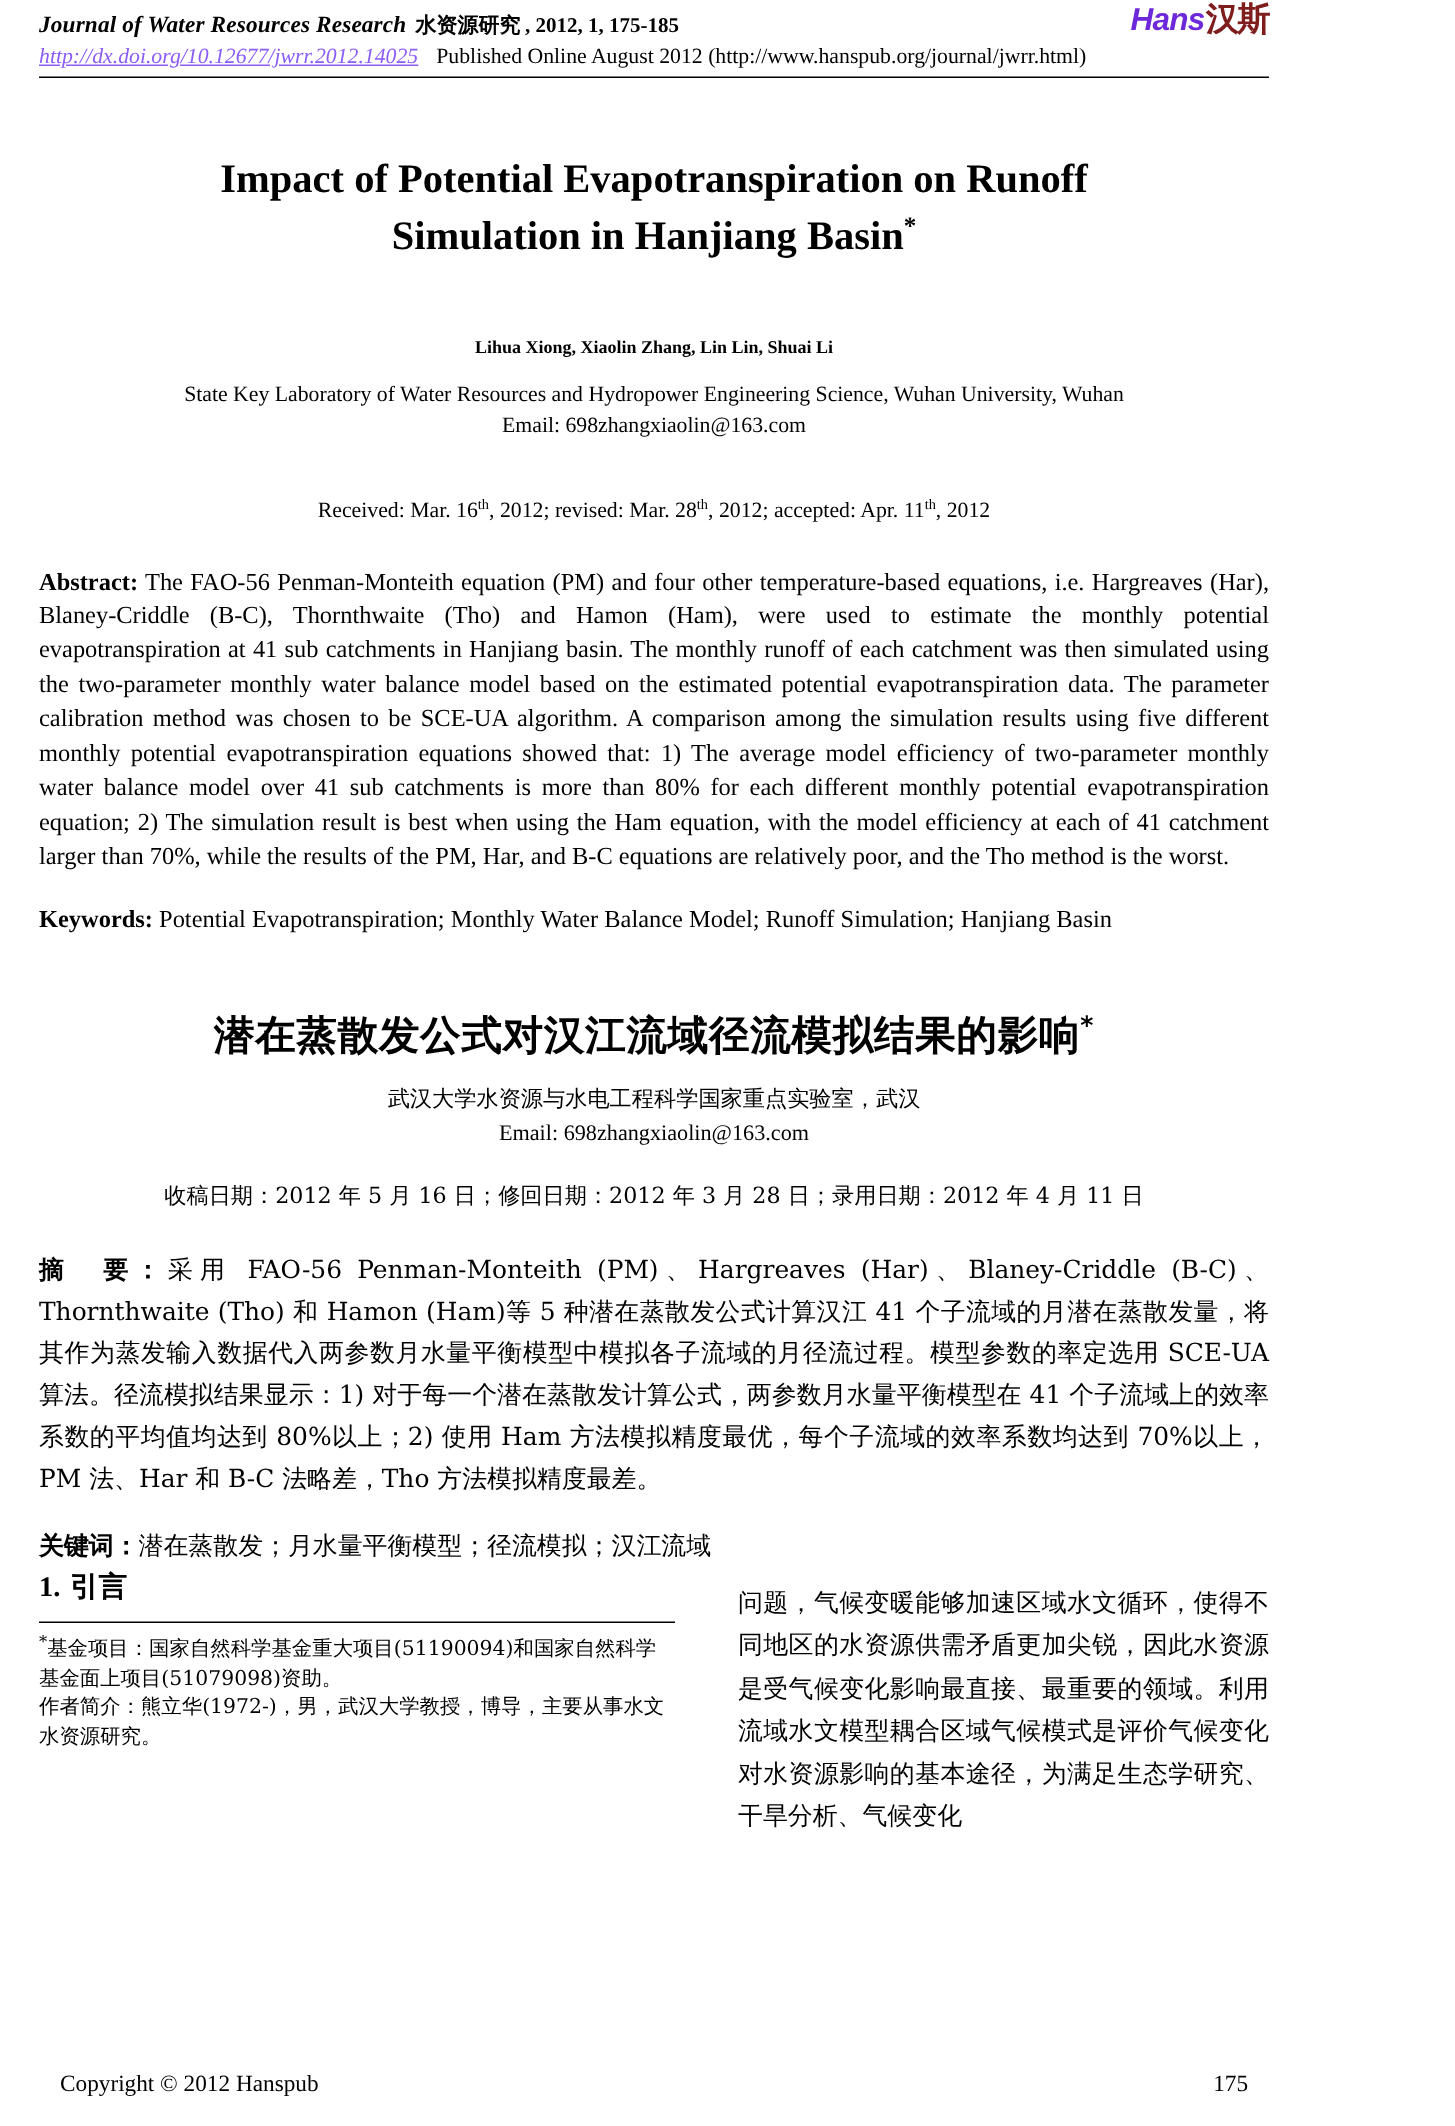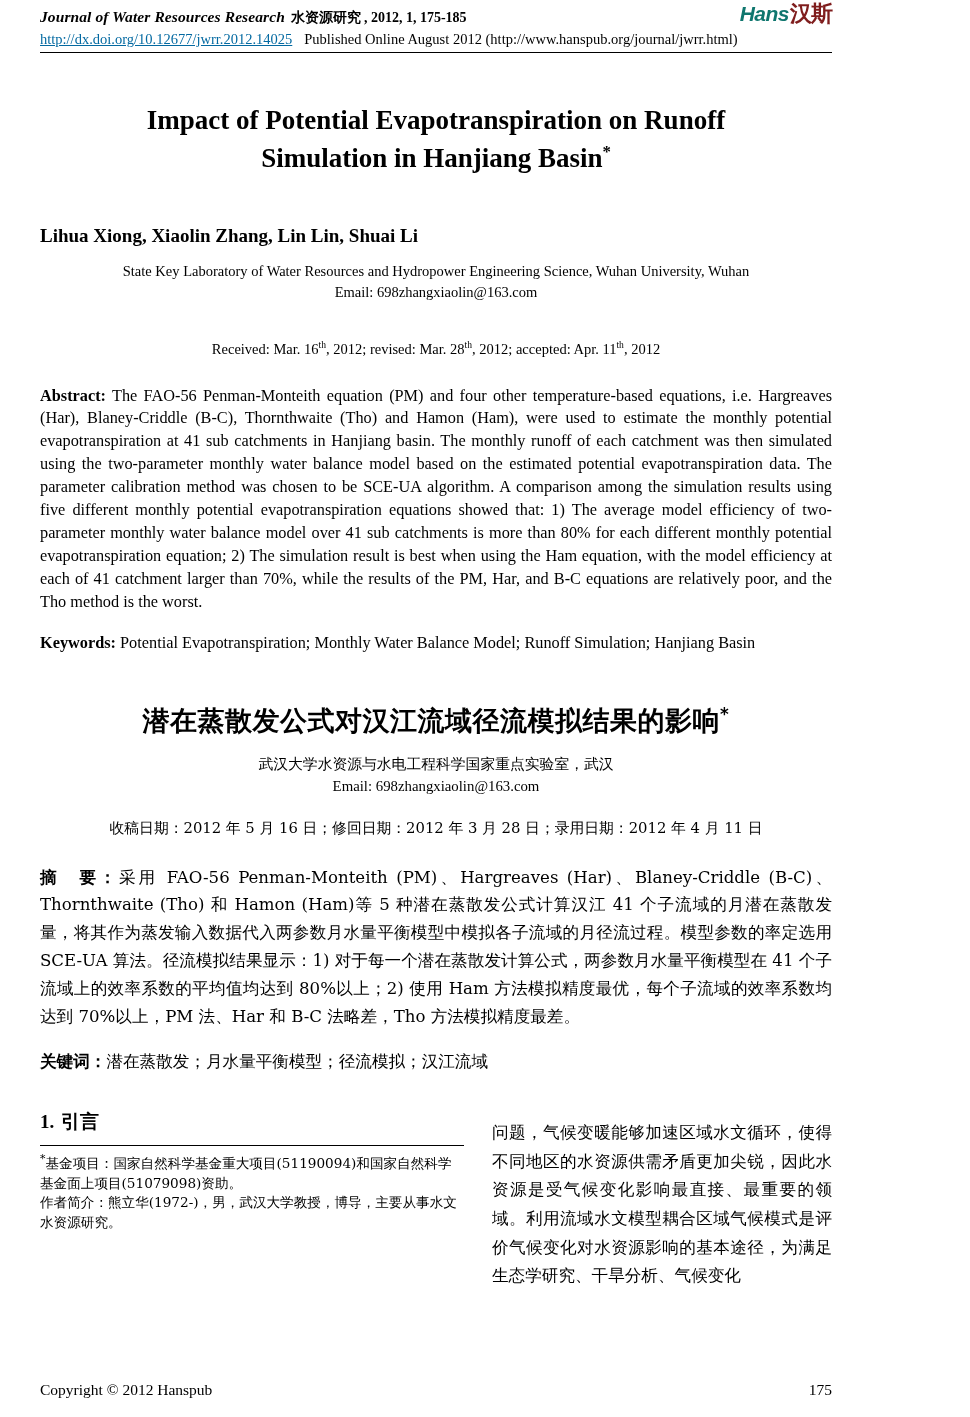--- a/index.html
+++ b/index.html
@@ -13,21 +13,21 @@
     font-family: "Liberation Serif", serif;
     color: #000000;
     position: relative;
     overflow: hidden;
   }
   .page {
     position: relative;
     width: 872px;
     height: 1417px;
     box-sizing: border-box;
-    padding: 0 40px;
+    padding: 0 26px;
   }
 
   
   .masthead {
     position: relative;
     padding-top: 4px;
   }
   .masthead-row1 {
     display: flex;
     align-items: baseline;
@@ -57,40 +57,41 @@
     display: inline-flex;
     align-items: baseline;
     line-height: 1;
     transform: translateY(-1px);
   }
   .logo-hans {
     font-family: "Liberation Sans", sans-serif;
     font-weight: bold;
     font-style: italic;
     font-size: 21px;
-    color: #0f766e;
+    color: #6d28d9;
     letter-spacing: -0.5px;
   }
   .logo-cn {
     font-family: Liberation Mono, monospace;
     font-weight: bold;
     font-size: 22px;
     color: #7f1d1d;
     margin-left: 1px;
     letter-spacing: -1px;
   }
 
   .masthead-row2 {
     margin-top: 3px;
     font-size: 14.5px;
     white-space: nowrap;
   }
   .doi-link {
-    color: #0369a1;
+    color: #8b5cf6;
     text-decoration: underline;
+    font-style: italic;
   }
   .pub-online {
     margin-left: 12px;
   }
   .rule {
     border: 0;
     border-top: 1.6px solid #000;
     margin: 4px 0 0 0;
   }
 
@@ -103,24 +104,24 @@
     line-height: 1.42;
     margin: 48px 55px 0 55px;
   }
   sup.star {
     font-size: 0.62em;
     vertical-align: super;
     font-weight: bold;
   }
 
   .authors-en {
-    text-align: left;
-    font-family: "Liberation Serif", serif;
-    font-weight: bold;
-    font-size: 19px;
+    text-align: center;
+    font-family: "Liberation Serif", serif;
+    font-weight: bold;
+    font-size: 12px;
     margin-top: 47px;
   }
   .affil-en {
     text-align: center;
     font-size: 14.5px;
     line-height: 1.45;
     margin-top: 14px;
   }
   .dates-en {
     text-align: center;
@@ -194,23 +195,22 @@
     font-size: 16.6px;
     line-height: 1.6;
   }
   .keywords-cn .lead {
     font-family: "DejaVu Sans", sans-serif;
     font-weight: bold;
   }
 
   
   .body-cols {
-    margin-top: 34px;
     display: flex;
-    gap: 28px;
+    gap: 42px;
   }
   .col {
     width: 424px;
     position: relative;
   }
   .sec-head {
     font-family: "DejaVu Sans", sans-serif;
     font-weight: bold;
     font-size: 19px;
   }

